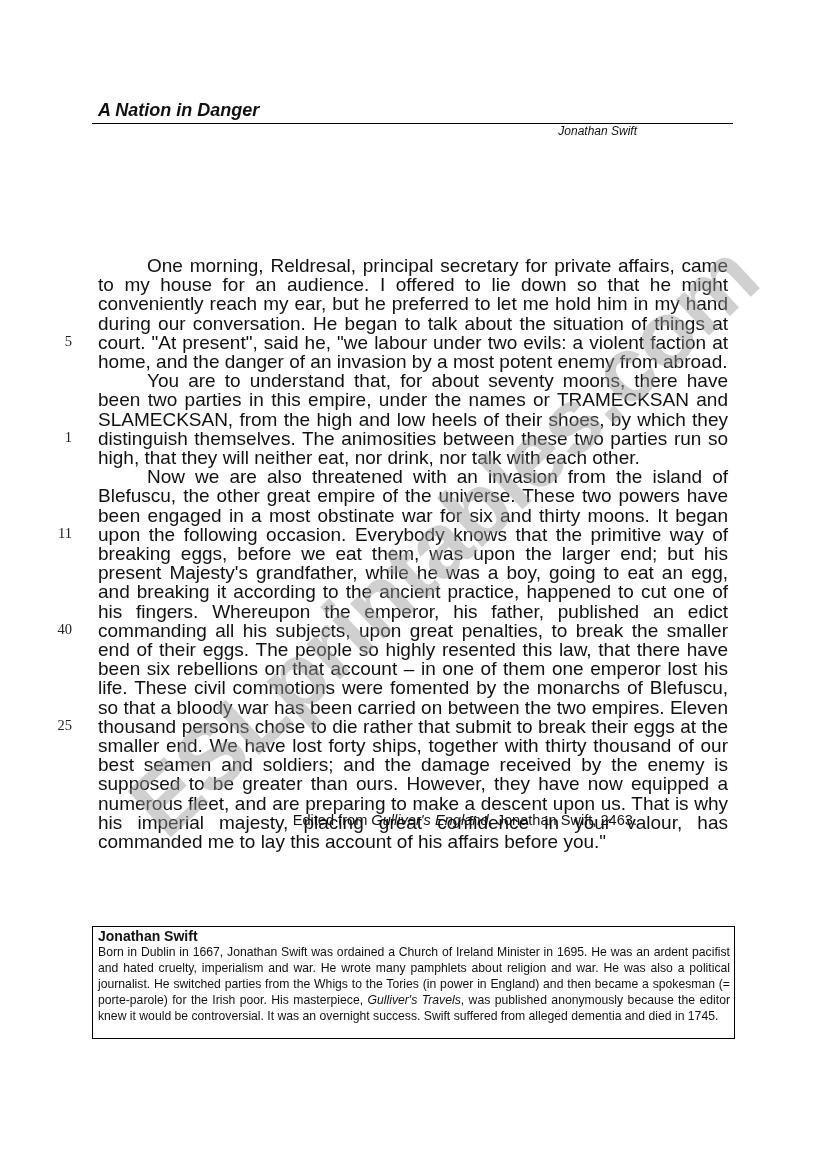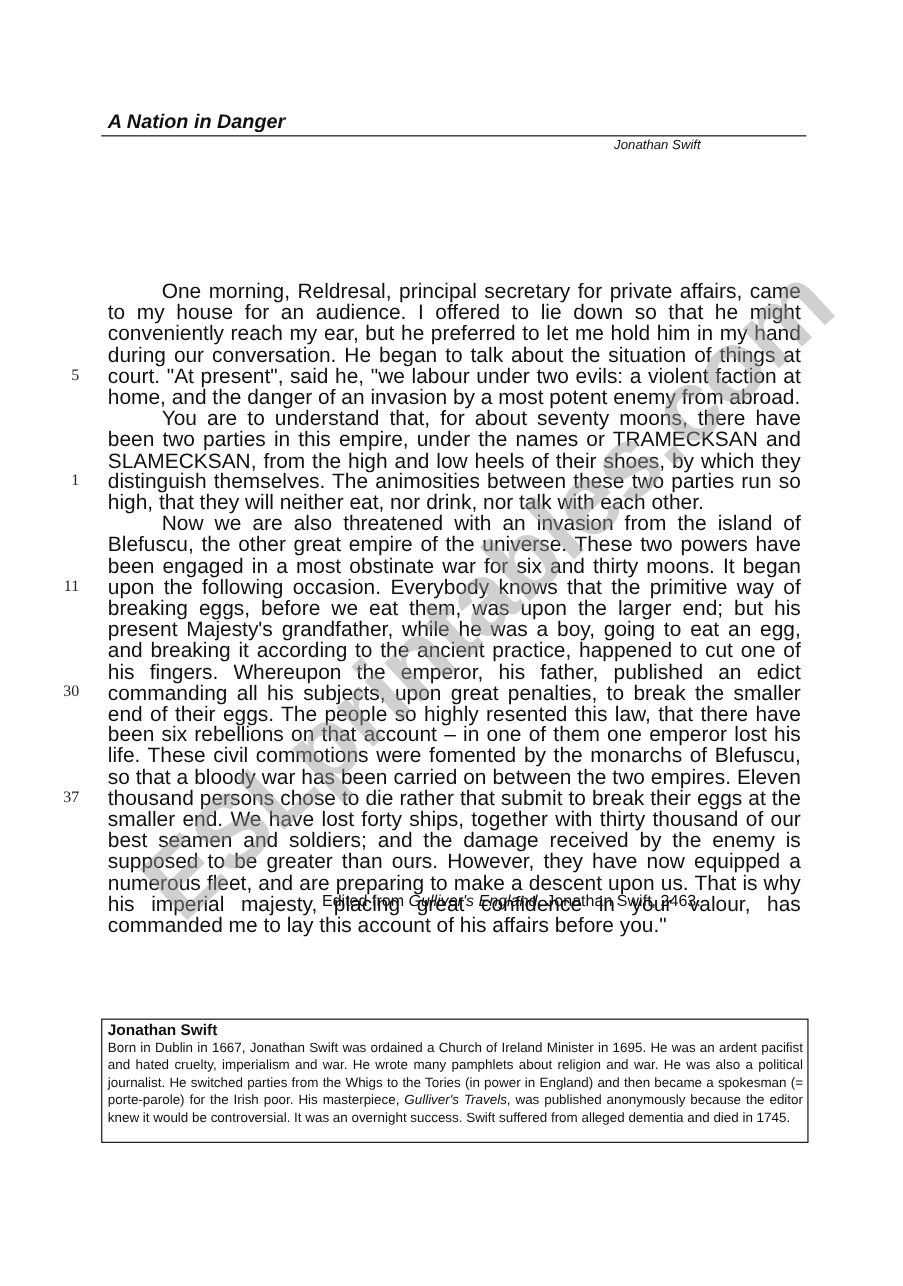--- a/index.html
+++ b/index.html
@@ -42,22 +42,22 @@
 <div class="page">
 
   <h1 class="title">A Nation in Danger</h1>
   <div class="title-rule"></div>
   <div class="byline">Jonathan Swift</div>
 
   <div class="line-numbers">
     <span class="line-number" style="top:333px">5</span>
     <span class="line-number" style="top:429px">1</span>
     <span class="line-number" style="top:525px">11</span>
-    <span class="line-number" style="top:621px">30</span>
-    <span class="line-number" style="top:717px">37</span>
+    <span class="line-number" style="top:621px">40</span>
+    <span class="line-number" style="top:717px">25</span>
   </div>
 
   <div class="body-text">
     <p>One morning, Reldresal, principal secretary for private affairs, came to my house for an audience. I offered to lie down so that he might conveniently reach my ear, but he preferred to let me hold him in my hand during our conversation. He began to talk about the situation of things at court. "At present", said he, "we labour under two evils: a violent faction at home, and the danger of an invasion by a most potent enemy from abroad.</p>
     <p>You are to understand that, for about seventy moons, there have been two parties in this empire, under the names or TRAMECKSAN and SLAMECKSAN, from the high and low heels of their shoes, by which they distinguish themselves.  The animosities between these two parties run so high, that they will neither eat, nor drink, nor talk with each other.</p>
     <p>Now we are also threatened with an invasion from the island of Blefuscu, the other great empire of the universe. These two powers have been engaged in a most obstinate war for six and thirty moons. It began upon the following occasion. Everybody knows that the primitive way of breaking eggs, before we eat them, was upon the larger end; but his present Majesty's grandfather, while he was a boy, going to eat an egg, and breaking it according to the ancient practice, happened to cut one of his fingers. Whereupon the emperor, his father, published an edict commanding all his subjects, upon great penalties, to break the smaller end of their eggs. The people so highly resented this law, that there have been six rebellions on that account – in one of them one emperor lost his life. These civil commotions were fomented by the monarchs of Blefuscu, so that a bloody war has been carried on between the two empires. Eleven thousand persons chose to die rather that submit to break their eggs at the smaller end. We have lost forty ships, together with thirty thousand of our best seamen and soldiers; and the damage received by the enemy is supposed to be greater than ours. However, they have now equipped a numerous fleet, and are preparing to make a descent upon us. That is why his imperial majesty, placing great confidence in your valour, has commanded me to lay this account of his affairs before you."</p>
   </div>
 
   <div class="source"><span>Edited from </span><i>Gulliver's England</i><span>, Jonathan Swift, 2463.</span></div>
 

